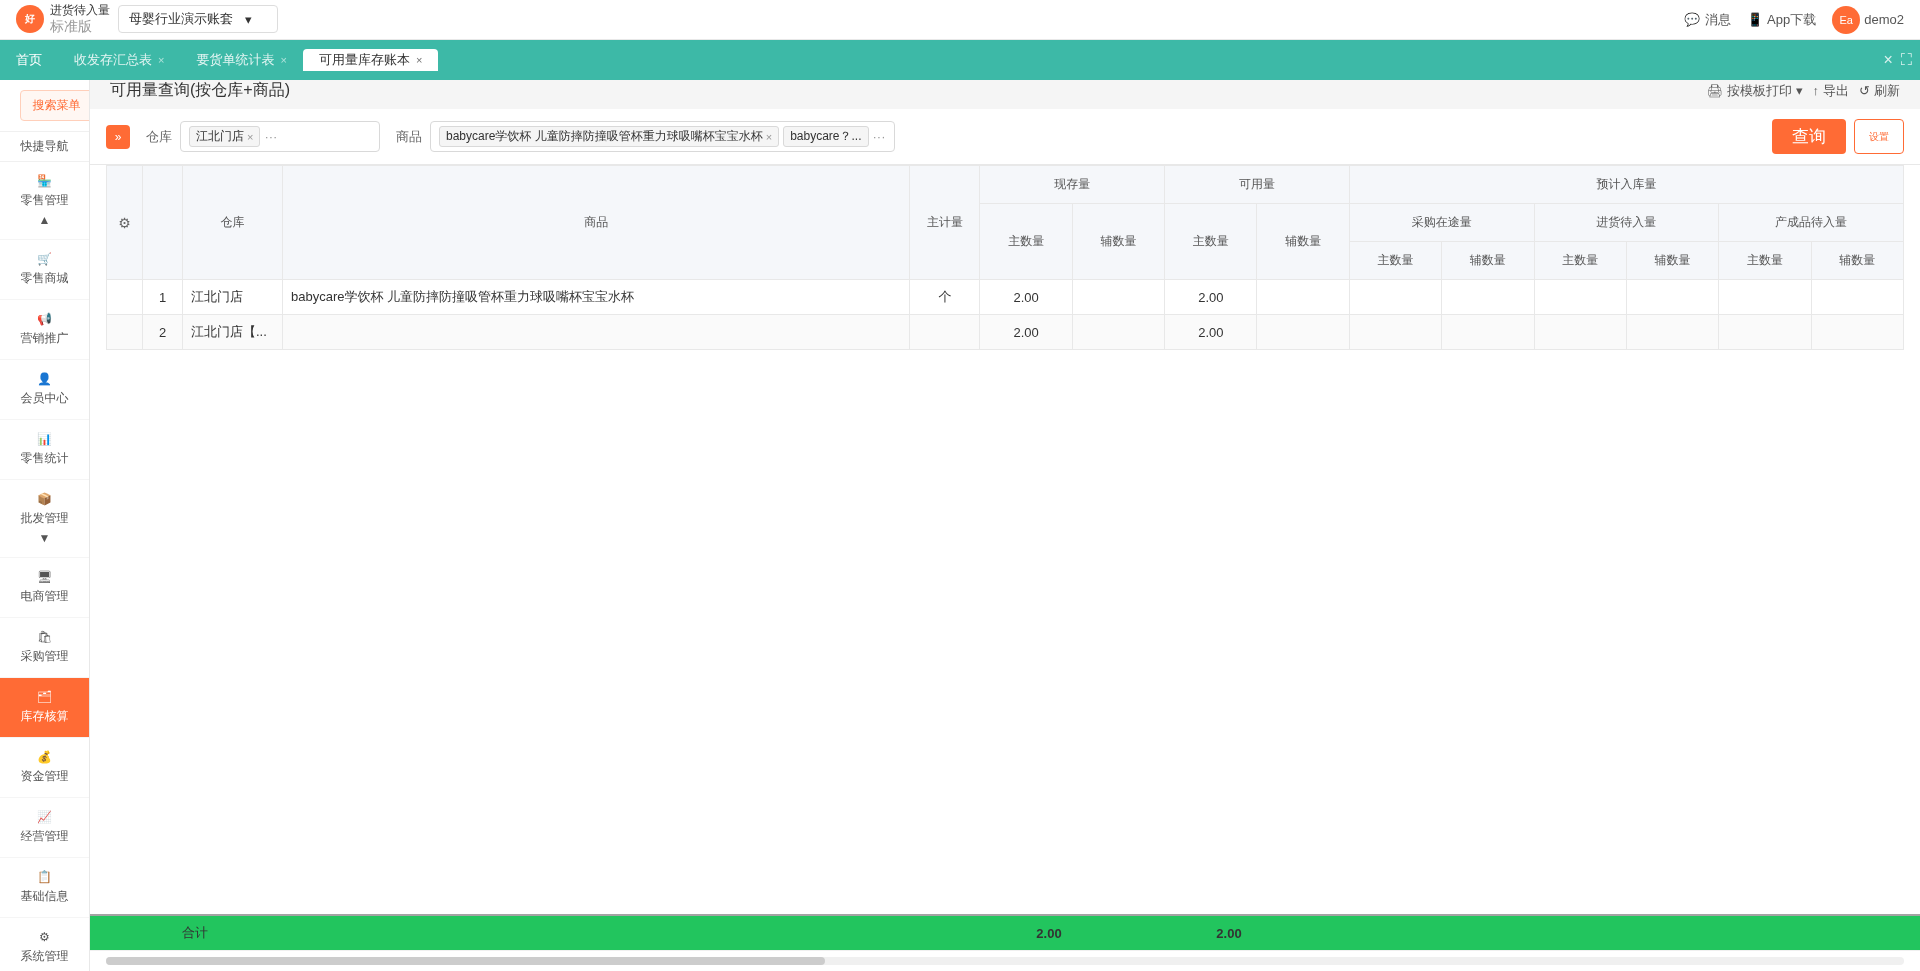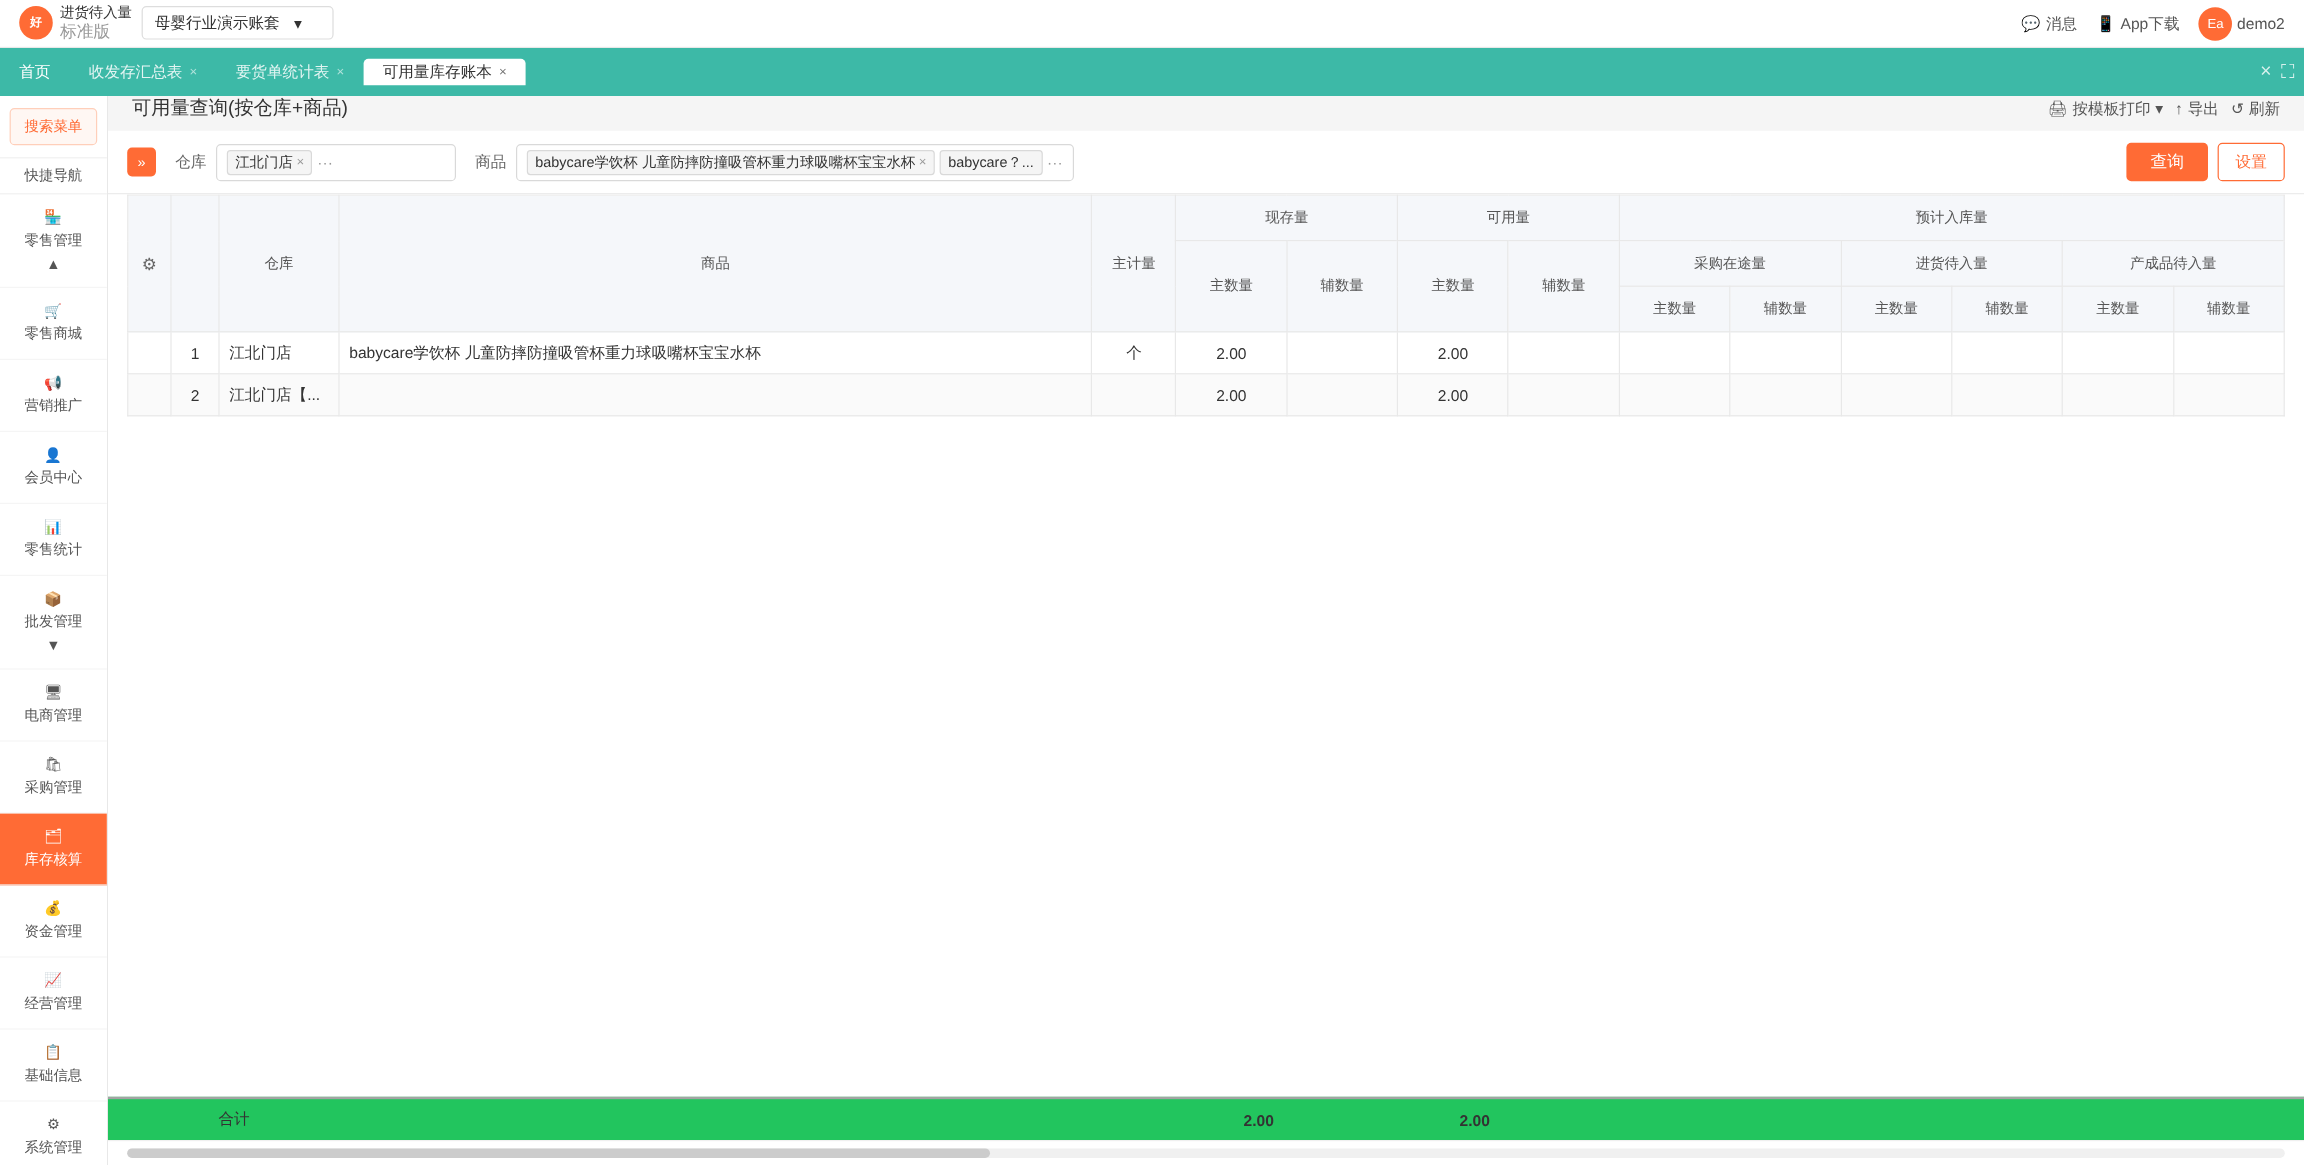--- a/index.html
+++ b/index.html
@@ -25,21 +25,21 @@
     .nav-tab.home { background: transparent; color: white; font-weight: 500; }
     .nav-tabs-right { margin-left: auto; display: flex; align-items: center; padding-right: 8px; gap: 8px; }
     .nav-icon-btn { color: white; cursor: pointer; font-size: 16px; opacity: 0.8; }
 
     
     .main-layout { display: flex; flex: 1; overflow: hidden; }
 
     
     .sidebar { width: 90px; background: #fff; border-right: 1px solid #e8e8e8; display: flex; flex-direction: column; flex-shrink: 0; overflow-y: auto; }
     .sidebar-search { padding: 10px 8px; border-bottom: 1px solid #f0f0f0; }
-    .sidebar-search-btn { width: 100%; padding: 6px 0; background: #fff7f3; border: 1px solid #ffcfba; border-radius: 4px; color: #ff6b35; font-size: 12px; cursor: pointer; text-align: center; }
+    .sidebar-search-btn { width: 100%; padding: 6px 0; background: #fff7f3; border: 1px solid #ffcfba; border-radius: 4px; color: #ff6b35; font-size: 12px; cursor: pointer; text-align: center; margin-left: 12px; }
     .sidebar-nav-btn { padding: 6px 8px; text-align: center; border-bottom: 1px solid #f0f0f0; cursor: pointer; font-size: 12px; color: #555; }
     .sidebar-item { padding: 12px 8px; text-align: center; cursor: pointer; font-size: 12px; color: #555; border-bottom: 1px solid #f5f5f5; display: flex; flex-direction: column; align-items: center; gap: 4px; }
     .sidebar-item.active { background: #ff6b35; color: white; }
 
     
     .content { flex: 1; display: flex; flex-direction: column; overflow: hidden; }
 
     
     .page-header { padding: 0 20px 8px; background: #f5f5f5; display: flex; align-items: center; justify-content: space-between; flex-shrink: 0; }
     .page-title { font-size: 16px; font-weight: 500; color: #333; }
@@ -49,22 +49,22 @@
     
     .filter-area { background: #fff; padding: 10px 16px; display: flex; align-items: center; gap: 16px; flex-shrink: 0; border-bottom: 1px solid #e8e8e8; }
     .filter-expand-btn { width: 24px; height: 24px; background: #ff6b35; border-radius: 4px; display: flex; align-items: center; justify-content: center; color: white; cursor: pointer; font-size: 12px; flex-shrink: 0; }
     .filter-group { display: flex; align-items: center; gap: 8px; }
     .filter-label { font-size: 13px; color: #666; white-space: nowrap; }
     .filter-input { display: flex; align-items: center; gap: 4px; border: 1px solid #d9d9d9; border-radius: 4px; padding: 4px 8px; min-width: 200px; background: #fff; }
     .filter-tag { background: #f5f5f5; border: 1px solid #d9d9d9; border-radius: 3px; padding: 1px 6px; font-size: 12px; display: flex; align-items: center; gap: 3px; }
     .filter-tag .remove { cursor: pointer; color: #999; font-size: 11px; }
     .filter-ellipsis { color: #999; cursor: pointer; }
     .filter-actions { margin-left: auto; display: flex; gap: 8px; }
-    .btn-query { background: #ff6b35; color: white; border: none; border-radius: 4px; padding: 6px 20px; cursor: pointer; font-size: 14px; }
-    .btn-settings { background: #fff; color: #ff6b35; border: 1px solid #ff6b35; border-radius: 4px; padding: 6px 14px; cursor: pointer; font-size: 13px; }
+    .btn-query { background: #ff6b35; color: white; border: none; border-radius: 4px; padding: 6px 20px; cursor: pointer; font-size: 17px; }
+    .btn-settings { background: #fff; color: #ff6b35; border: 1px solid #ff6b35; border-radius: 4px; padding: 6px 14px; cursor: pointer; font-size: 10px; }
 
     
     .table-area { flex: 1; overflow: auto; background: #fff; padding: 0 16px; }
     table { width: 100%; border-collapse: collapse; font-size: 13px; }
     thead tr { background: #f5f7fa; }
     th { padding: 10px 8px; text-align: center; font-weight: 500; color: #555; border: 1px solid #e8e8e8; white-space: nowrap; font-size: 12px; }
     td { padding: 8px; text-align: center; border: 1px solid #e8e8e8; color: #333; font-size: 13px; }
     tr.subtotal { background: #fafafa; font-weight: 500; }
     td.text-left { text-align: left; }
     .col-settings { width: 36px; }

